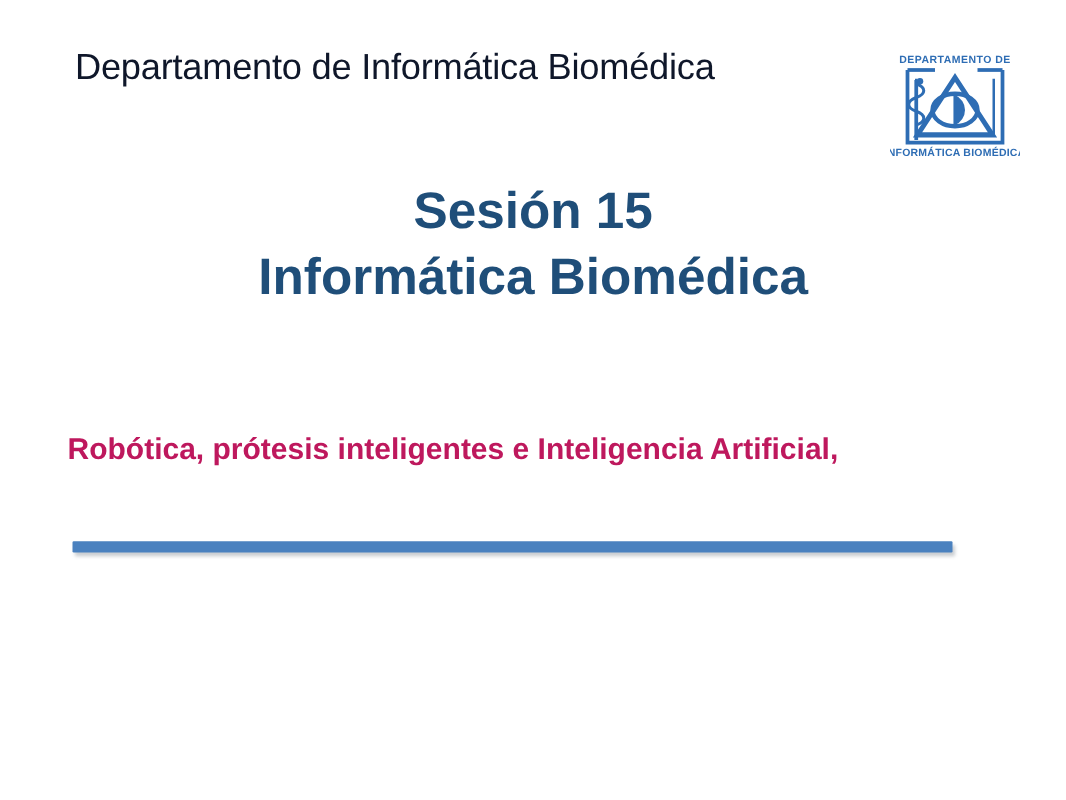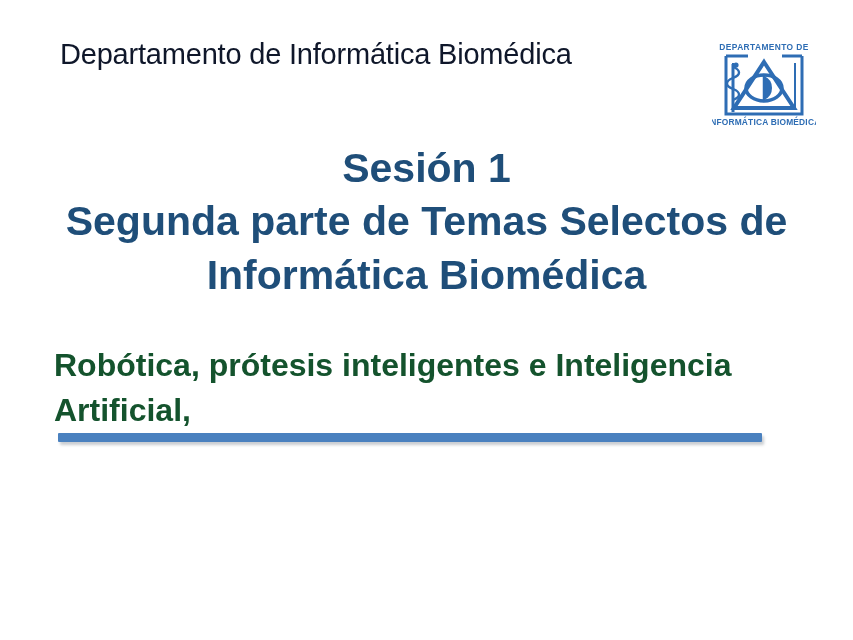--- a/index.html
+++ b/index.html
@@ -68,23 +68,23 @@
     display: block;
   }
 
   
   .subtitle-block {
     position: absolute;
     left: 54px;
     top: 343px;
     width: 730px;
     text-align: left;
-    color: #14532d;
+    color: #be185d;
     font-weight: bold;
-    font-size: 32px;
+    font-size: 24px;
     line-height: 1.40;
   }
 
   
   .divider {
     position: absolute;
     left: 58px;
     top: 433px;
     width: 704px;
     height: 9px;
@@ -127,22 +127,21 @@
       <path d="M21 31 c 8 3 8 8 0 11 c -8 3 -8 8 0 11 c 8 3 8 8 0 11" fill="none" stroke="#2E6DB4" stroke-width="2.4"></path>
       <circle cx="24" cy="29" r="2.6" fill="#2E6DB4"></circle>
 
       <text x="52" y="14" text-anchor="middle" fill="#2E6DB4" font-family="Liberation Sans, sans-serif" font-size="8.4" font-weight="bold" letter-spacing="0.4">DEPARTAMENTO DE</text>
 
       <text x="52" y="89" text-anchor="middle" fill="#2E6DB4" font-family="Liberation Sans, sans-serif" font-size="8.4" font-weight="bold" letter-spacing="0.2">INFORMÁTICA BIOMÉDICA</text>
     </svg>
   </div>
 
   <div class="title-block">
-    <span class="title-line">Sesión 1</span>
-    <span class="title-line">Segunda parte de Temas Selectos de</span>
+    <span class="title-line">Sesión 15</span>
     <span class="title-line">Informática Biomédica</span>
   </div>
 
   <div class="subtitle-block">
     <span>Robótica, prótesis inteligentes e Inteligencia</span>
     <span>Artificial,</span>
   </div>
 
   <div class="divider"></div>
 

